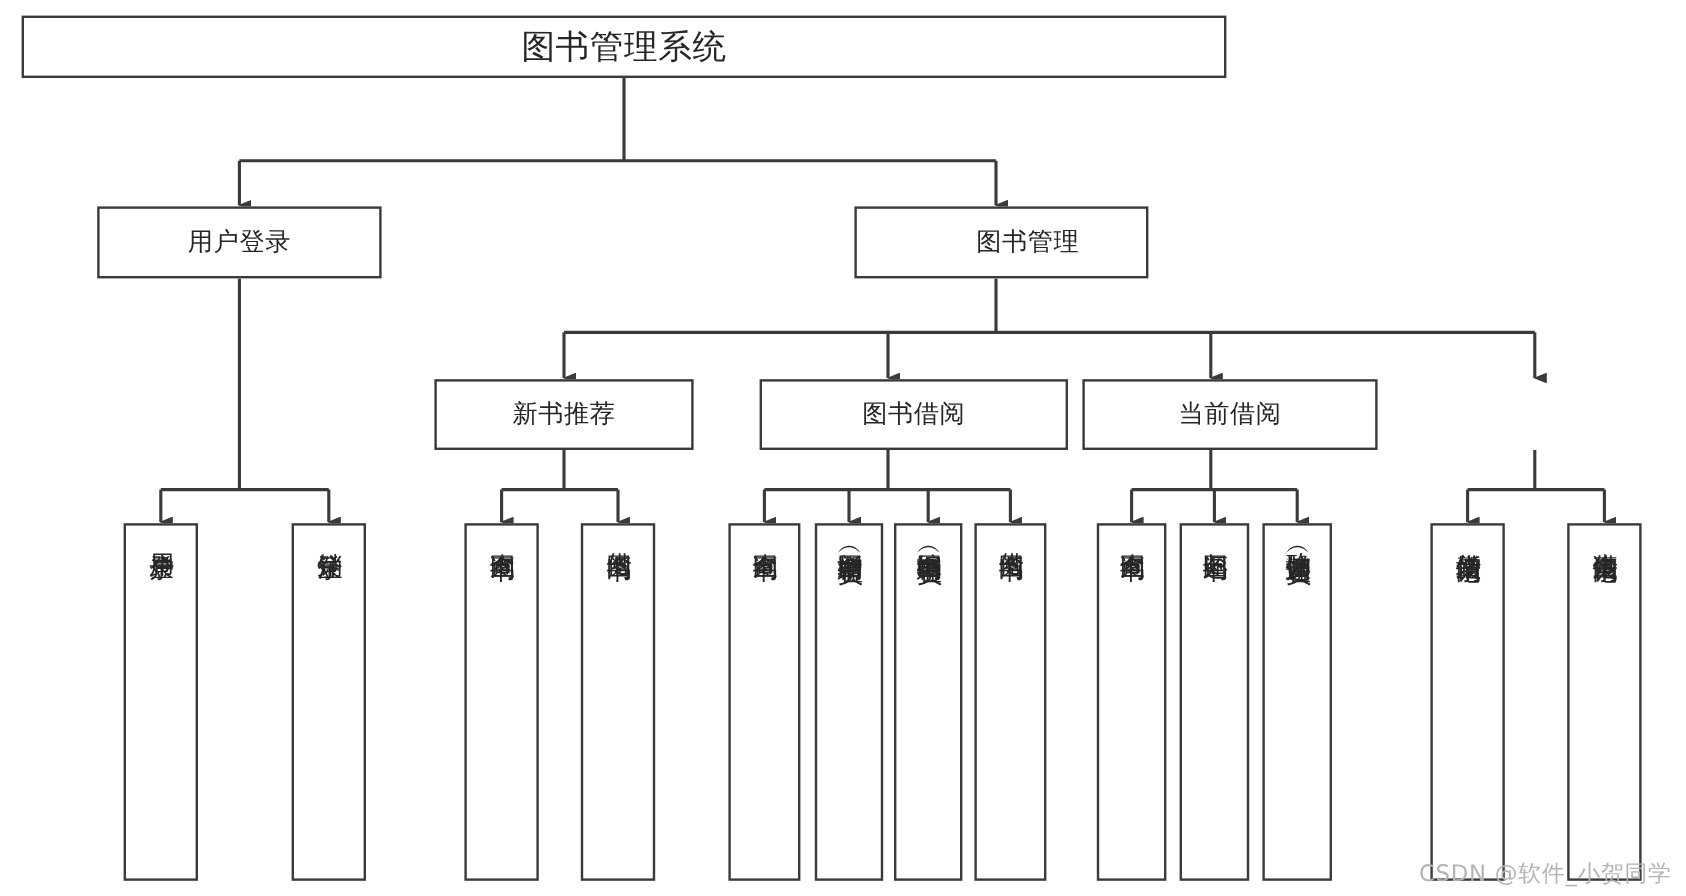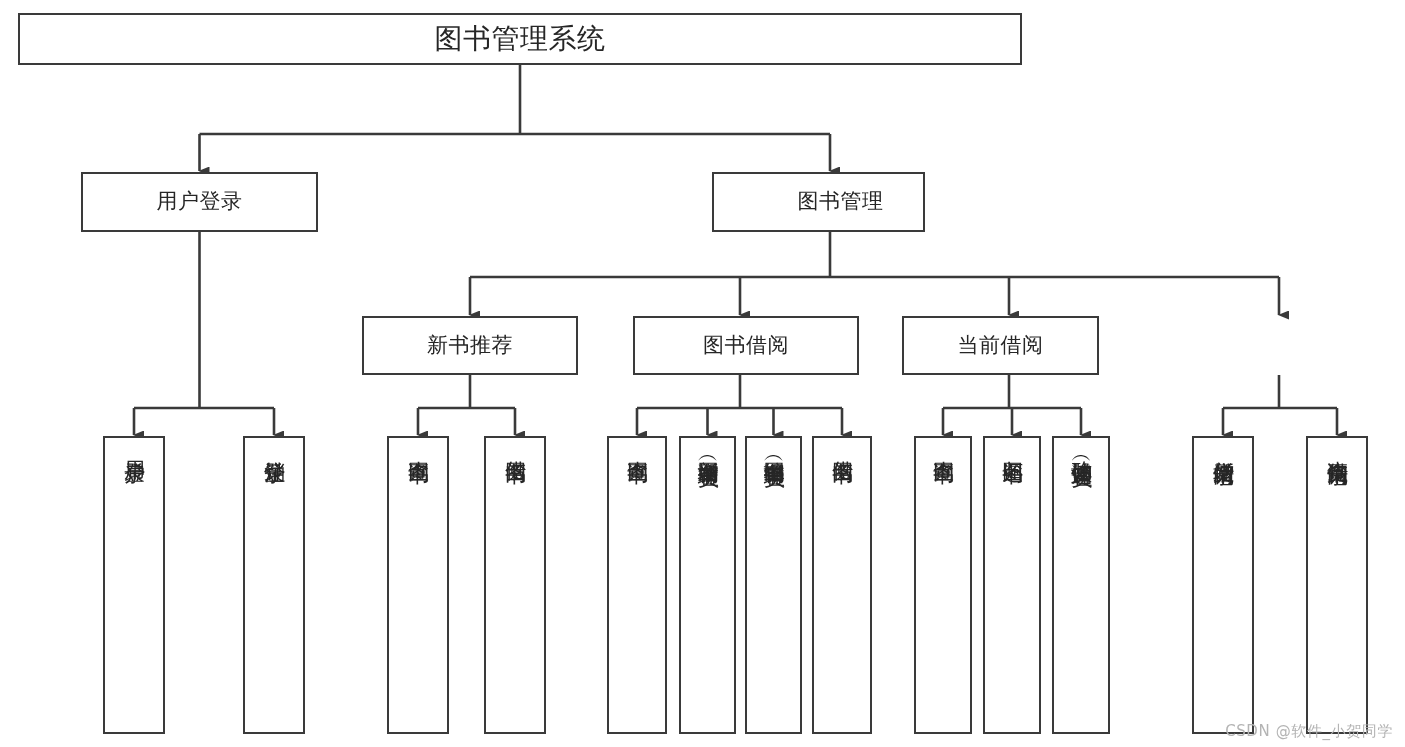--- a/index.html
+++ b/index.html
@@ -65,21 +65,21 @@
     text-orientation: upright;
     font-size: 21px;
     line-height: 1.32;
     letter-spacing: 1px;
     white-space: nowrap;
   }
   .watermark {
     position: absolute;
     right: 12px;
     bottom: 6px;
-    font-size: 15px;
+    font-size: 19px;
     color: #b4b4b4;
     letter-spacing: 0.6px;
     z-index: 6;
     white-space: nowrap;
     font-family: "DejaVu Sans", "Liberation Sans", sans-serif;
   }
 </style>
 </head>
 <body>
 
@@ -128,31 +128,31 @@
       </g>
   </svg>
 
   <div class="node root horiz" style="left: 18px; top: 13px; width: 1004px; height: 52px;">
     <span class="node-label">图书管理系统</span>
   </div>
 
   <div class="node horiz" style="left: 81px; top: 172px; width: 237px; height: 60px;">
     <span class="node-label">用户登录</span>
   </div>
-  <div class="node horiz" style="left: 712px; top: 172px; width: 213px; height: 60px; padding-left: 44px;">
+  <div class="node horiz" style="left: 712px; top: 172px; width: 245px; height: 60px; padding-left: 44px;">
     <span class="node-label">图书管理</span>
   </div>
 
   <div class="node horiz" style="left: 362px; top: 316px; width: 216px; height: 59px; align-items: center;">
     <span class="node-label">新书推荐</span>
   </div>
-  <div class="node horiz" style="left: 633px; top: 316px; width: 226px; height: 59px;">
+  <div class="node horiz" style="left: 633px; top: 316px; width: 257px; height: 59px;">
     <span class="node-label">图书借阅</span>
   </div>
-  <div class="node horiz" style="left: 902px; top: 316px; width: 197px; height: 59px;">
+  <div class="node horiz" style="left: 902px; top: 316px; width: 246px; height: 59px;">
     <span class="node-label">当前借阅</span>
   </div>
 
   <div class="node vert" style="left: 103px; top: 436px; width: 62px; height: 298px;">
     <span class="node-label">用户登录</span>
   </div>
   <div class="node vert" style="left: 243px; top: 436px; width: 62px; height: 298px;">
     <span class="node-label">注销登录</span>
   </div>
   <div class="node vert" style="left: 387px; top: 436px; width: 62px; height: 298px;">

